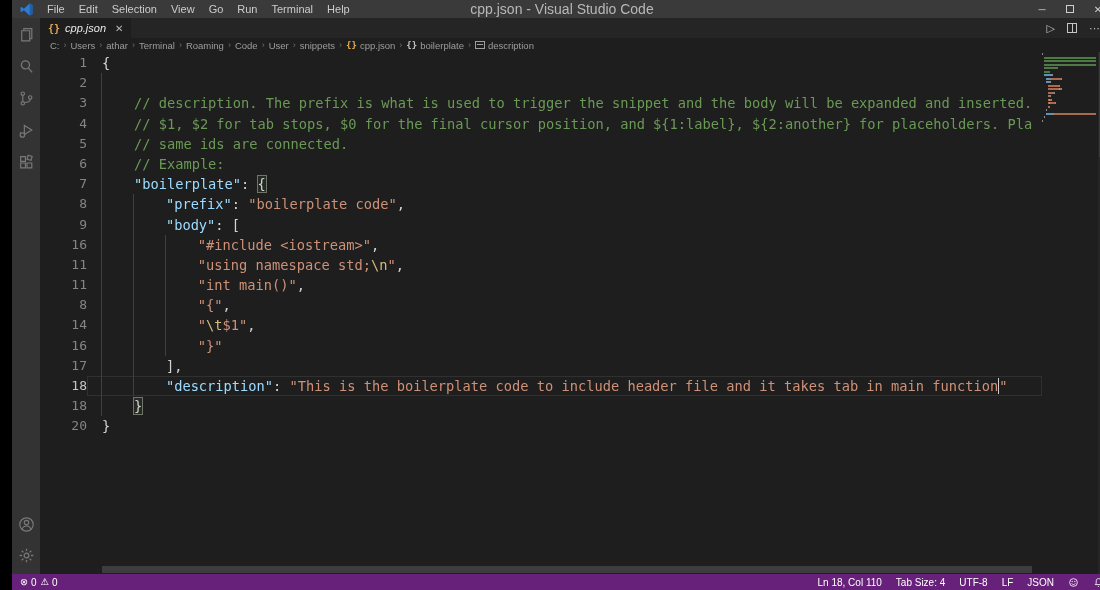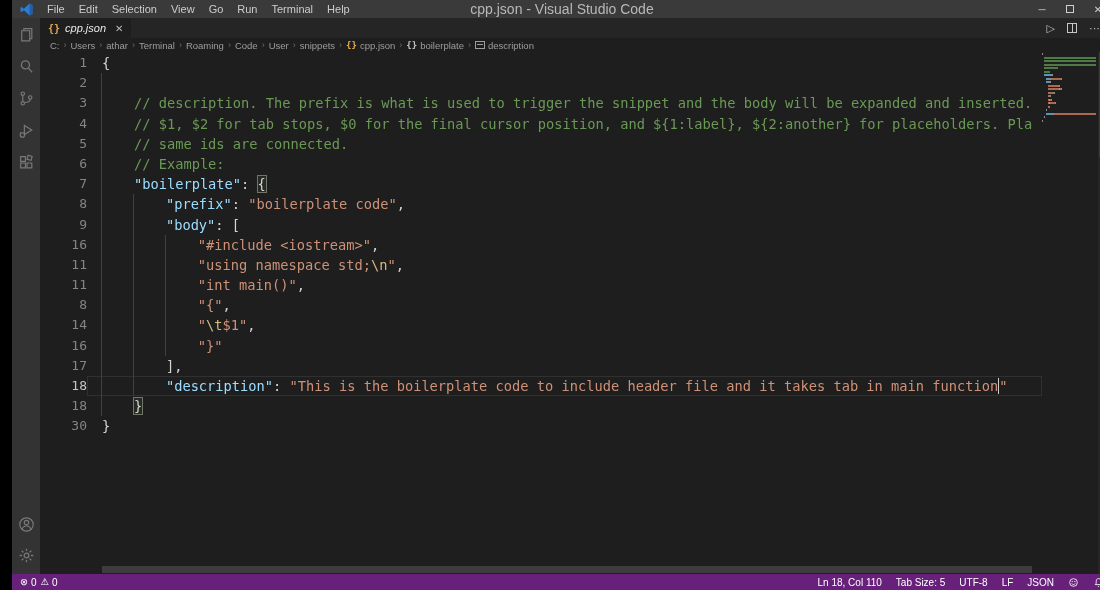--- a/index.html
+++ b/index.html
@@ -295,21 +295,21 @@
         </div>
         <div class="line active">
           <span class="lineno">18</span>
           <span class="txt"><span class="guide"></span><span class="guide"></span><span class="key">"description"</span><span class="punct">: </span><span class="string">"This is the boilerplate code to include header file and it takes tab in main function</span><span class="cursor"></span><span class="string">"</span></span>
         </div>
         <div class="line">
           <span class="lineno">18</span>
           <span class="txt"><span class="guide"></span><span class="punct match">}</span></span>
         </div>
         <div class="line">
-          <span class="lineno">30</span>
+          <span class="lineno">20</span>
           <span class="txt"><span class="punct">}</span></span>
         </div>
       </div>
     <div class="minimap" id="minimap">
         <div class="mm-line">
           <span class="mm-seg" style="width: 0px;"></span>
           <span class="mm-seg" style="width: 0.52px; background: rgb(138, 138, 138);"></span>
         </div>
         <div class="mm-line">
           <span class="mm-seg" style="width: 2.08px;"></span>
@@ -422,21 +422,21 @@
         <span class="sb-ico">⊗</span>
         <span>0</span>
       </span>
       <span class="sb-item">
         <span class="sb-ico">⚠</span>
         <span>0</span>
       </span>
     </div>
     <div class="sb-right">
       <span class="sb-item">Ln 18, Col 110</span>
-      <span class="sb-item">Tab Size: 5</span>
+      <span class="sb-item">Tab Size: 4</span>
       <span class="sb-item">UTF-8</span>
       <span class="sb-item">LF</span>
       <span class="sb-item">JSON</span>
       <span class="sb-item sb-ico">
         <svg viewBox="0 0 16 16" fill="none" stroke="#ffffff" stroke-width="1.2">
           <circle cx="8" cy="8" r="5.6"></circle>
             <circle cx="6" cy="6.7" r=".4" fill="#fff"></circle>
             <circle cx="10" cy="6.7" r=".4" fill="#fff"></circle>
           <path d="M5.4 9.3c.6 1.1 1.5 1.7 2.6 1.7s2-.6 2.6-1.7"></path>
         </svg>

